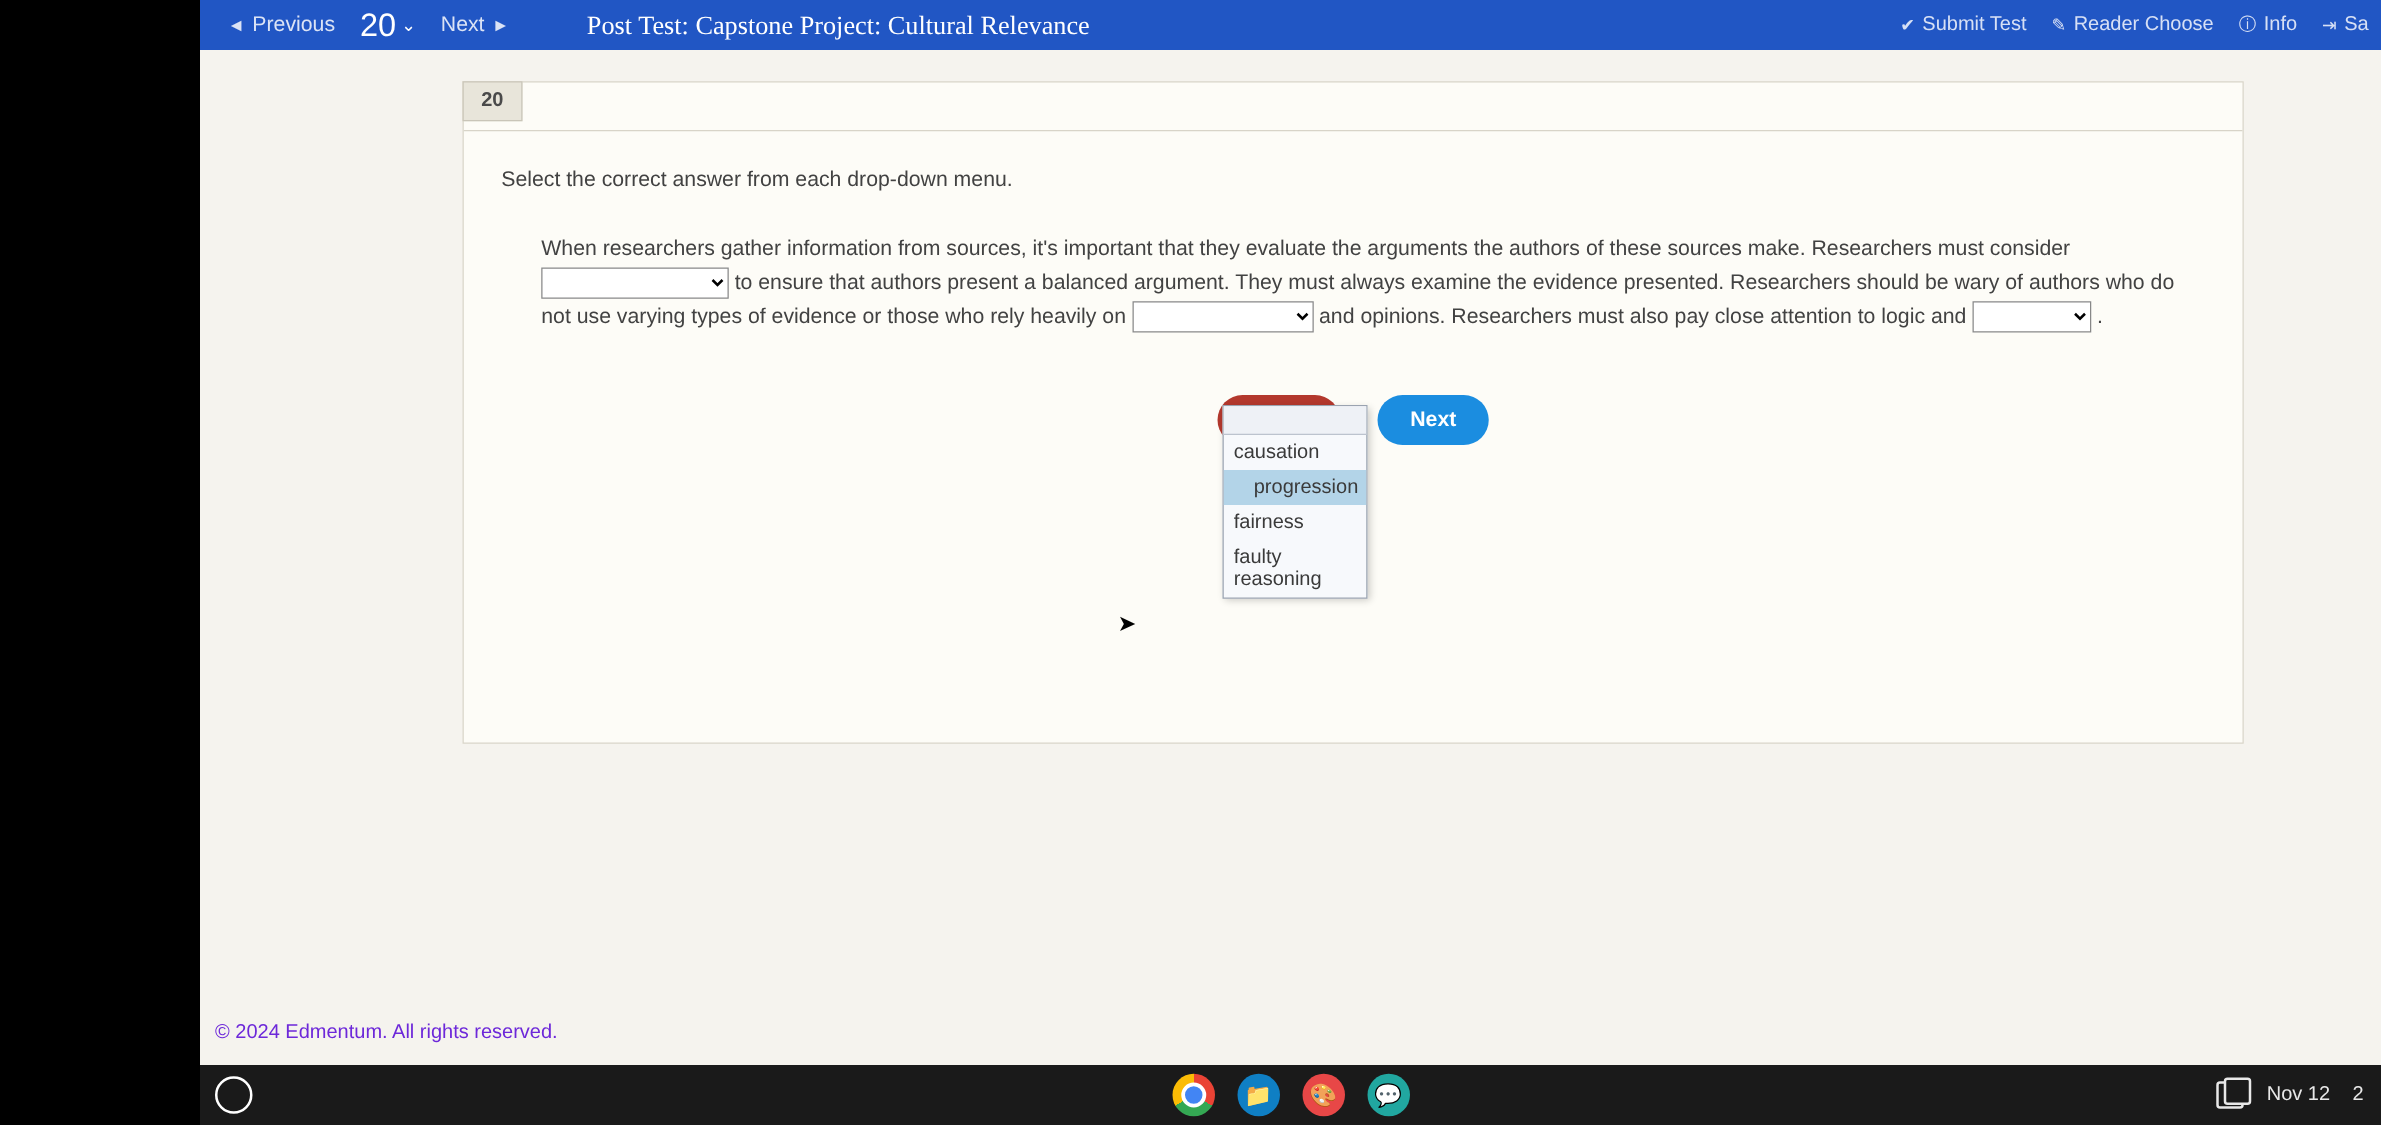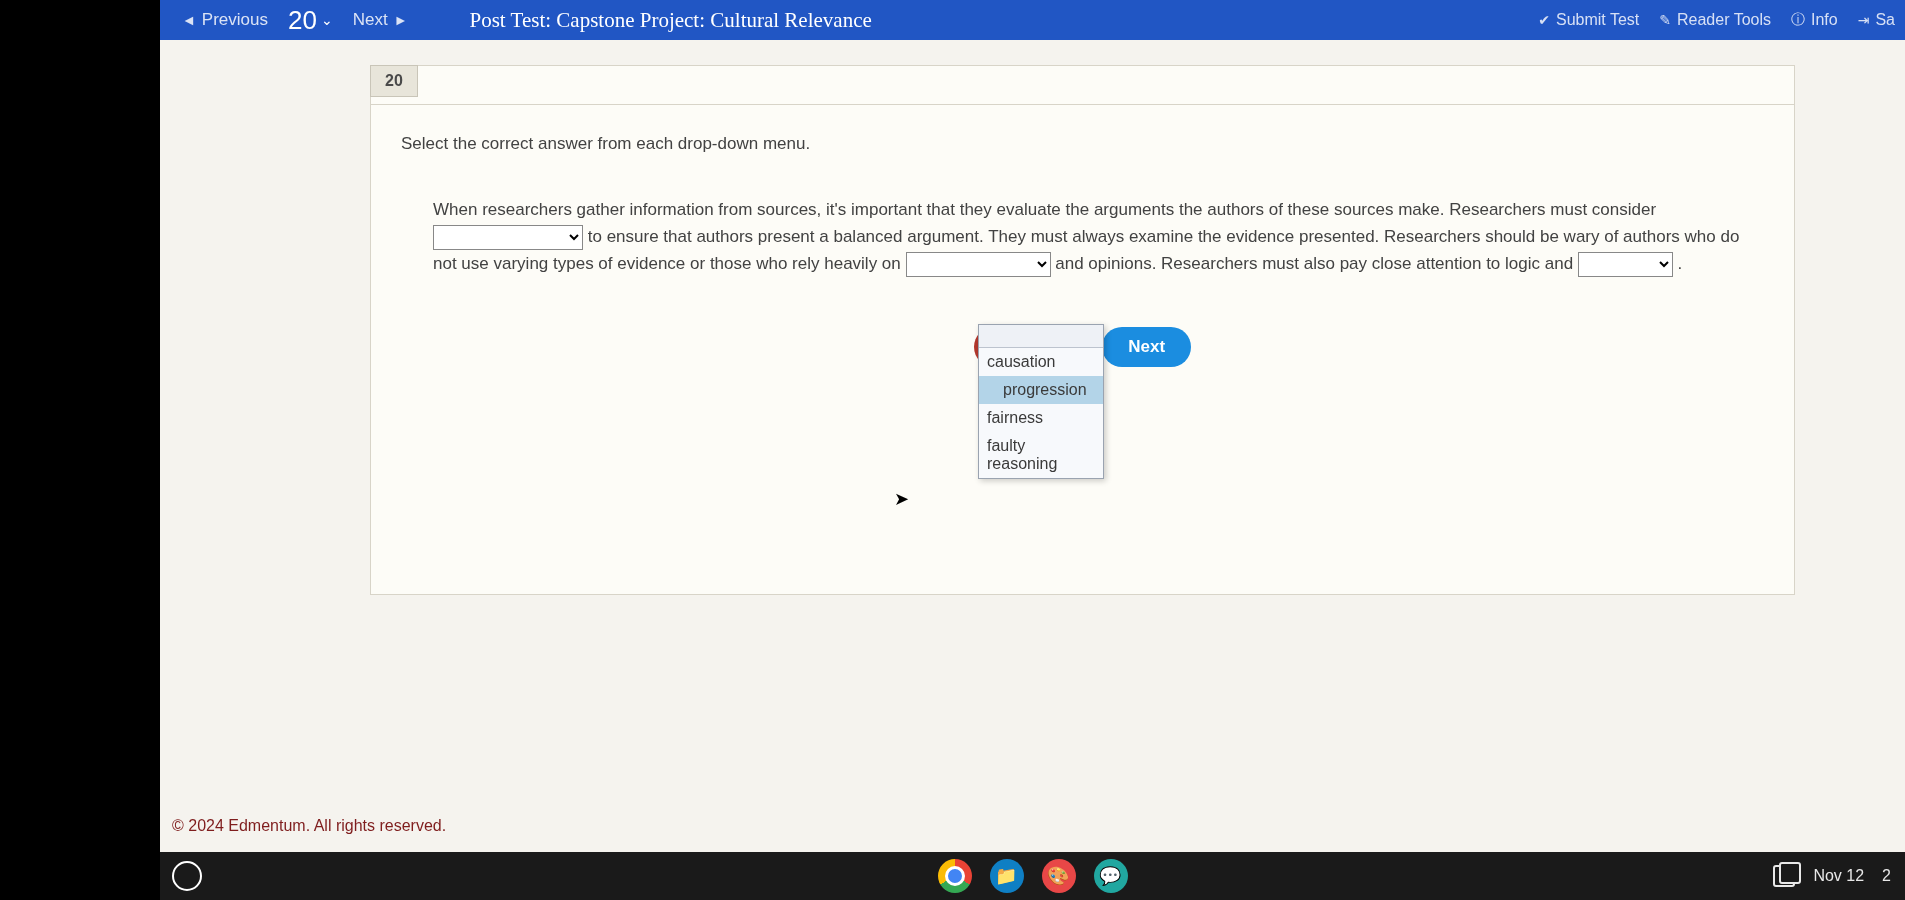--- a/index.html
+++ b/index.html
@@ -97,21 +97,21 @@
       height: 1px;
       background: #d8d4c8;
     }
     .qbody {
       padding: 65px 30px 30px 30px;
       color: #424242;
       font-size: 17px;
       line-height: 1.5;
     }
     .instruction {
-      margin-bottom: 39px;
+      margin-bottom: 28px;
     }
     .subinstruction {
       margin-bottom: 28px;
     }
     .paragraph {
       line-height: 1.6;
       margin-left: 32px;
     }
     .paragraph select {
       font-size: 15px;
@@ -147,21 +147,21 @@
     .btn-reset {
       background: #b3382d;
     }
     .btn-next {
       background: #1b8de0;
     }
     .dropdown-open {
       position: absolute;
       left: 607px;
       top: 258px;
-      width: 126px;
+      width: 116px;
       background: #f7f9fc;
       border: 1px solid #9aa3b0;
       box-shadow: 2px 2px 6px rgba(0,0,0,0.2);
       z-index: 10;
     }
     .dropdown-header {
       height: 23px;
       border-bottom: 1px solid #bcc3ce;
       background: #eef1f6;
     }
@@ -172,21 +172,21 @@
       cursor: pointer;
     }
     .dropdown-option.highlighted {
       background: #b3d4e8;
       padding-left: 24px;
     }
     .footer {
       position: absolute;
       left: 12px;
       bottom: 20px;
-      color: #7f1d1d;
+      color: #6d28d9;
       font-size: 16px;
     }
     .content-wrapper {
       position: absolute;
       top: 40px;
       left: 0;
       right: 0;
       bottom: 45px;
       background: #f5f3ee;
       overflow: hidden;
@@ -309,21 +309,21 @@
       <span class="arrow-icon">►</span>
     </div>
     <div class="test-title">Post Test: Capstone Project: Cultural Relevance</div>
     <div class="right-tools">
       <div>
         <span class="tool-icon">✔</span>
         <span>Submit Test</span>
       </div>
       <div>
         <span class="tool-icon">✎</span>
-        <span>Reader Tools</span>
+        <span>Reader Choose</span>
       </div>
       <div>
         <span class="tool-icon">ⓘ</span>
         <span>Info</span>
       </div>
       <div>
         <span class="tool-icon">⇥</span>
         <span>Sa</span>
       </div>
     </div>

